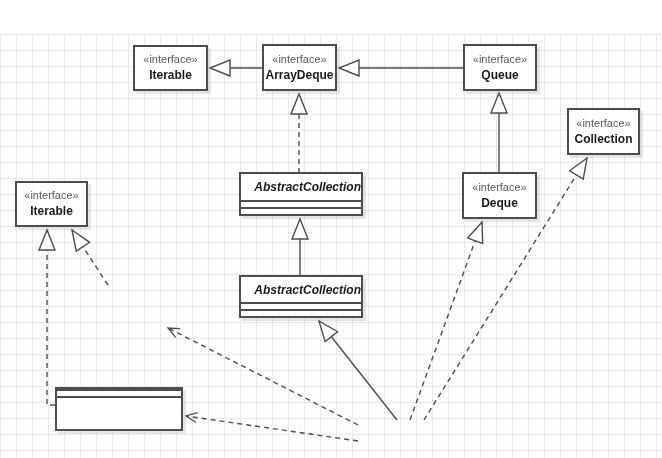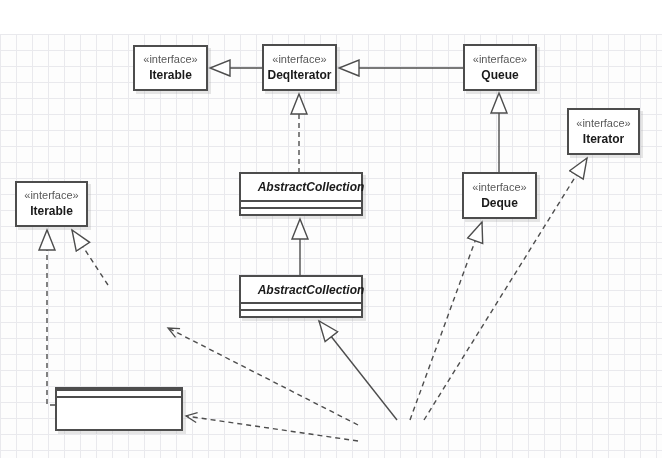--- a/index.html
+++ b/index.html
@@ -23,21 +23,21 @@
   .node{
     position:absolute;box-sizing:border-box;background:#fff;
     border:2px solid var(--stroke);
     box-shadow:3px 3px 0 rgba(145,145,145,0.22);
     display:flex;flex-direction:column;
   }
   .iface{align-items:center;justify-content:center;text-align:center;line-height:1.35;}
   .stereo{font-size:11px;color:var(--stereotype);display:block;}
   .cname{font-size:12px;font-weight:bold;color:var(--name);display:block;white-space:nowrap;}
   .italic .cname, .cname.it{font-style:italic;}
-  .cls .name-row{flex:1 1 auto;display:flex;align-items:center;justify-content:center;width:100%;padding-left:10px;}
+  .cls .name-row{flex:1 1 auto;display:flex;align-items:center;justify-content:flex-end;width:100%;}
   .cls .comp{flex:0 0 7px;width:100%;border-top:2px solid var(--stroke);box-sizing:border-box;}
   #watermark{
     position:absolute;left:377px;top:428px;font-size:15.5px;letter-spacing:0.4px;
     color:var(--watermark);white-space:nowrap;font-weight:bold;
   }
 </style>
 </head>
 <body>
 
 <div id="canvas">
@@ -66,31 +66,31 @@
     <line class="dashed" x1="358" y1="407" x2="186" y2="382" marker-end="url(#openA)"></line>
   </svg>
 
   <div class="node iface" style="left:133px;top:11px;width:75px;height:46px">
     <span class="stereo">«interface»</span>
     <span class="cname">Iterable</span>
   </div>
 
   <div class="node iface" style="left:262px;top:10px;width:75px;height:47px">
     <span class="stereo">«interface»</span>
-    <span class="cname">DeqIterator</span>
+    <span class="cname">ArrayDeque</span>
   </div>
 
   <div class="node iface" style="left:463px;top:10px;width:74px;height:47px">
     <span class="stereo">«interface»</span>
     <span class="cname">Queue</span>
   </div>
 
   <div class="node iface" style="left:567px;top:74px;width:73px;height:47px">
     <span class="stereo">«interface»</span>
-    <span class="cname">Iterator</span>
+    <span class="cname">Collection</span>
   </div>
 
   <div class="node iface" style="left:15px;top:147px;width:73px;height:46px">
     <span class="stereo">«interface»</span>
     <span class="cname">Iterable</span>
   </div>
 
   <div class="node iface" style="left:462px;top:138px;width:75px;height:47px">
     <span class="stereo">«interface»</span>
     <span class="cname">Deque</span>

